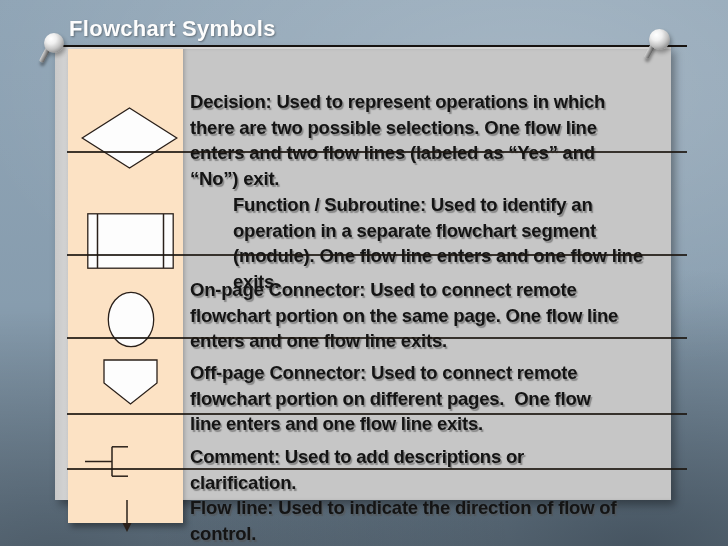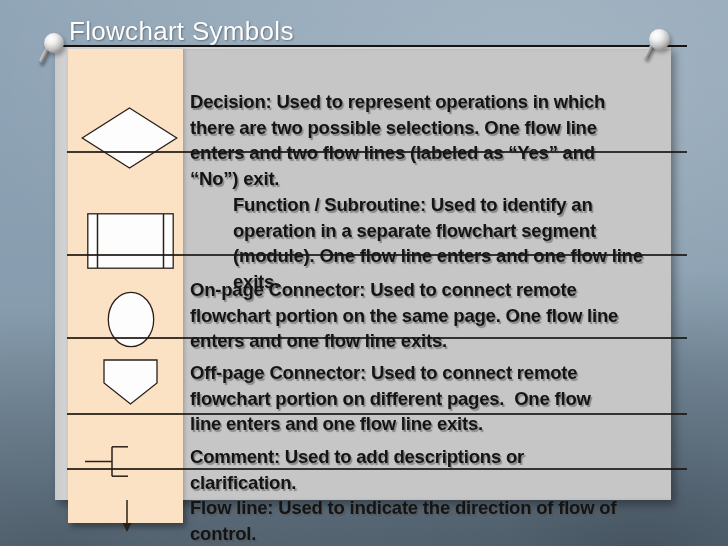--- a/index.html
+++ b/index.html
@@ -19,21 +19,21 @@
   }
   .texture{
     position:absolute;inset:0;pointer-events:none;opacity:.55;
     background-image:
       radial-gradient(rgba(255,255,255,0.10) 22%, transparent 23%),
       radial-gradient(rgba(20,30,40,0.10) 22%, transparent 23%);
     background-size:4px 4px;background-position:0 0,2px 2px;
   }
   .title{
     position:absolute;left:69px;top:16px;
-    font-size:26px;font-weight:400;color:#fdfdfd;letter-spacing:.3px;
+    font-size:22px;font-weight:700;color:#fdfdfd;letter-spacing:.3px;
     text-shadow:1px 1px 2px rgba(0,0,0,0.35);
   }
   .sheet{
     position:absolute;left:55px;top:46px;width:616px;height:454px;
     background:linear-gradient(to right,#c9c9c9,#d6d6d6 14px,#d2d2d2);
     box-shadow:4px 5px 8px rgba(0,0,0,0.35);
   }
   .topline{
     position:absolute;left:55px;top:45px;width:632px;height:2px;
     background:#171310;

